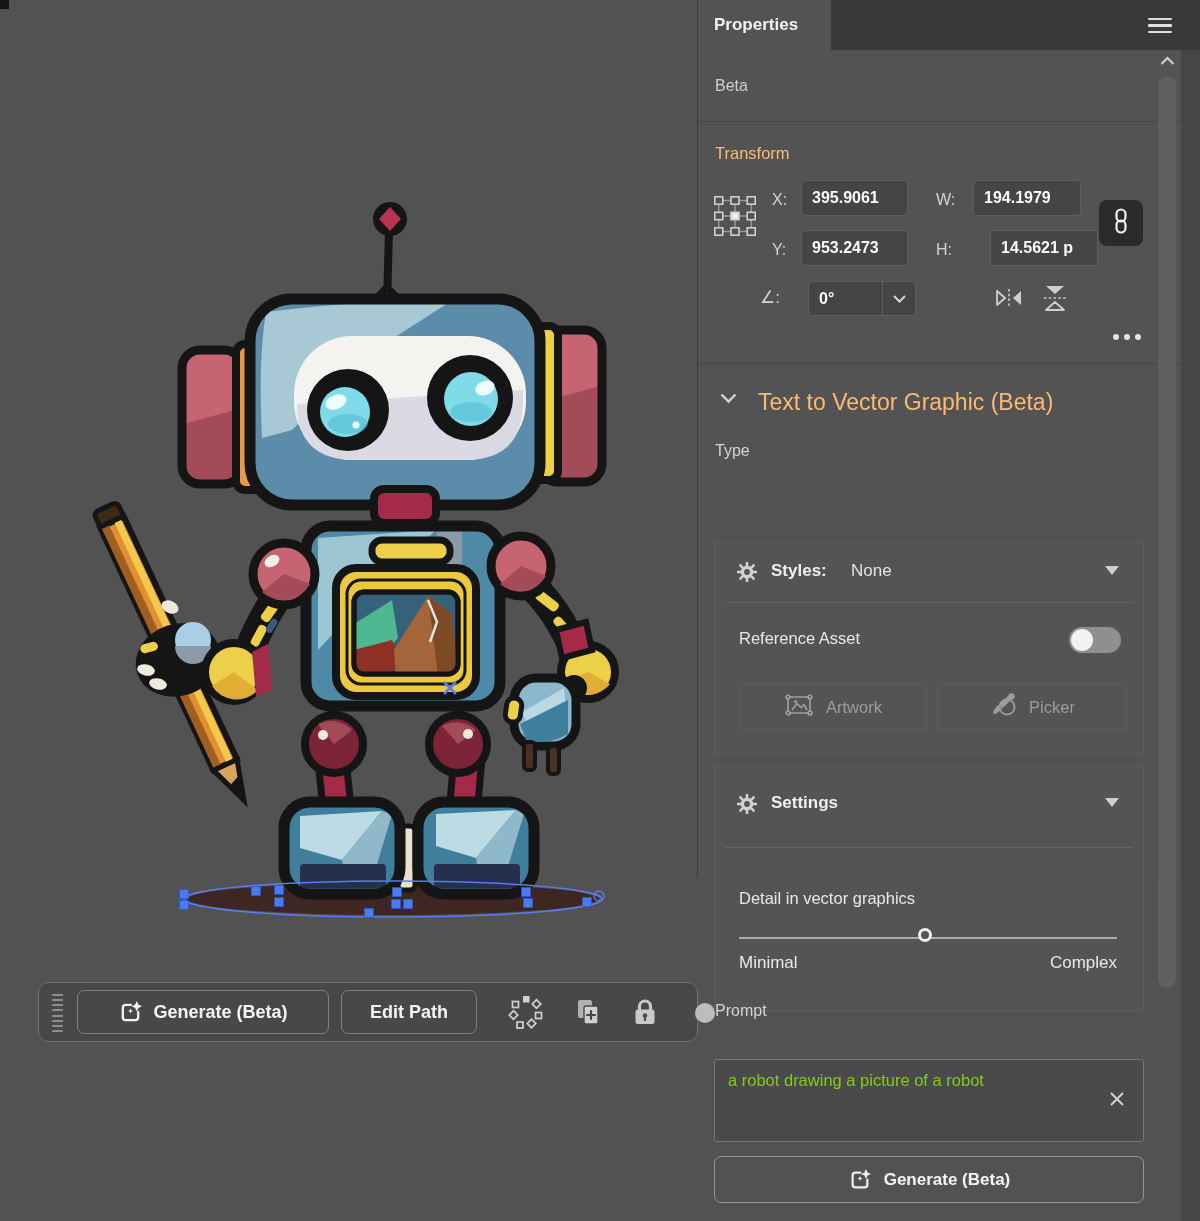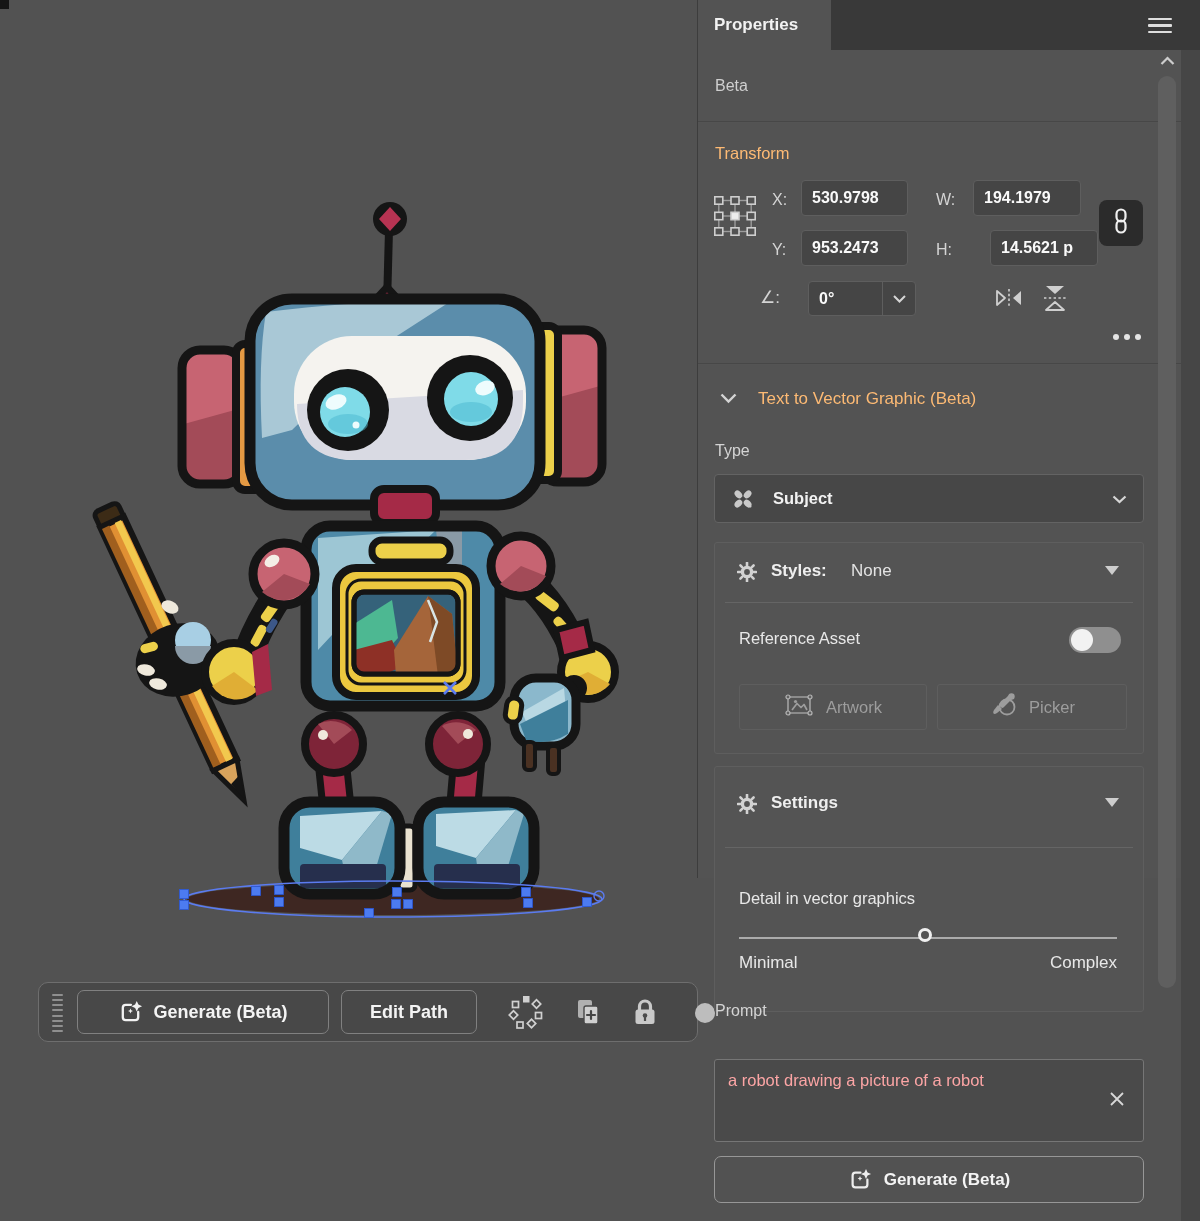--- a/index.html
+++ b/index.html
@@ -104,21 +104,21 @@
 
   .slider-track { position:absolute; left:24px; right:26px; top:170px; height:2px; background:#ababab; }
   .slider-knob {
     position:absolute; top:-9px; width:14px; height:14px; border-radius:50%;
     background:#545454; border:3.5px solid #f0f0f0; transform:translateX(-10px);
   }
 
   .prompt-ta {
     position:absolute; left:16px; top:1059px; width:430px; height:83px;
     background:#4a4a4a; border:1.5px solid #767676; border-radius:3px;
-    color:#fca5a5; font-size:16.5px; font-family:"Liberation Sans", sans-serif;
+    color:#84cc16; font-size:16.5px; font-family:"Liberation Sans", sans-serif;
     padding:10px 34px 10px 13px; resize:none; outline:none; line-height:1.3;
   }
   .clear-x { left:408px; top:1088px; width:22px; height:22px; display:flex; align-items:center; justify-content:center; }
 
   .gen-btn {
     left:16px; top:1156px; width:430px; height:47px;
     border:1.5px solid #979797; border-radius:7px;
     display:flex; align-items:center; justify-content:center; gap:12px;
     color:#f4f4f4; font-size:17px; font-weight:bold; background:transparent;
   }
@@ -374,21 +374,21 @@
           <rect x="17" y="16.3" width="8" height="7.4" fill="#ededed"></rect>
           <rect x="33.2" y="16.3" width="8" height="7.4"></rect>
         <rect x="0.8" y="31.8" width="8" height="7.4"></rect>
           <rect x="17" y="31.8" width="8" height="7.4"></rect>
           <rect x="33.2" y="31.8" width="8" height="7.4"></rect>
       </g>
     </svg>
   </div>
   <div class="abs lbl" style="left:74px; top:190px;">X:</div>
   <div class="field" style="left:103px; top:180px; width:107px;">
-      <span>530.9798</span>
+      <span>395.9061</span>
     </div>
   <div class="abs lbl" style="left:238px; top:190px;">W:</div>
   <div class="field" style="left:275px; top:180px; width:108px;">
       <span>194.1979</span>
     </div>
   <div class="abs lbl" style="left:74px; top:240px;">Y:</div>
   <div class="field" style="left:103px; top:230px; width:107px;">
       <span>953.2473</span>
     </div>
   <div class="abs lbl" style="left:238px; top:240px;">H:</div>
@@ -434,43 +434,23 @@
       <i></i>
       <i></i>
     </div>
   <div class="abs divider" style="left:0; top:363px; width:483px;"></div>
 
   <div class="abs" style="left:22px; top:390px;">
     <svg width="17" height="11" viewBox="0 0 17 11">
         <polyline points="1.5,1.5 8.5,8.5 15.5,1.5" fill="none" stroke="#d4d4d4" stroke-width="2.4"></polyline>
       </svg>
   </div>
-  <div class="abs sec-title" style="left:60px; top:389px; font-size:17px;text-align:right;">Text to Vector Graphic (Beta)</div>
+  <div class="abs sec-title" style="left:60px; top:389px; font-size:23px;text-align:right;">Text to Vector Graphic (Beta)</div>
   <div class="abs lbl" style="left:17px; top:441px;">Type</div>
 
-  <div class="abs dropdown">
-    <span style="margin-left:16px; display:flex;">
-      <svg width="24" height="24" viewBox="0 0 24 24">
-        <g fill="#c9c9c9" transform="rotate(45 12 12)">
-          <ellipse cx="12" cy="5.5" rx="3.2" ry="4.4"></ellipse>
-            <ellipse cx="12" cy="18.5" rx="3.2" ry="4.4"></ellipse>
-          <ellipse cx="5.5" cy="12" rx="4.4" ry="3.2"></ellipse>
-            <ellipse cx="18.5" cy="12" rx="4.4" ry="3.2"></ellipse>
-        </g>
-        <circle cx="12" cy="12" r="2" fill="#474747"></circle>
-        <path d="M15 15 L19.5 19.5" stroke="#c9c9c9" stroke-width="2" stroke-linecap="round"></path>
-      </svg>
-    </span>
-    <span class="dd-text">Subject</span>
-    <span style="margin-left:auto; margin-right:16px;">
-      <svg width="15" height="9" viewBox="0 0 15 9">
-          <polyline points="1.5,1.5 7.5,7 13.5,1.5" fill="none" stroke="#d6d6d6" stroke-width="2.2"></polyline>
-        </svg>
-    </span>
-  </div>
 
   <div class="group-box" style="top:542px; height:212px;">
     <div class="abs" style="left:22px; top:19px;">
       <svg width="20" height="20" viewBox="0 0 20 20">
         <circle cx="10" cy="10" r="4.6" fill="none" stroke="#d2d2d2" stroke-width="3.4"></circle>
         <g stroke="#d2d2d2" stroke-width="2.6" stroke-linecap="round">
           <line x1="10" y1="0.8" x2="10" y2="3.2"></line>
             <line x1="10" y1="16.8" x2="10" y2="19.2"></line>
           <line x1="0.8" y1="10" x2="3.2" y2="10"></line>
             <line x1="16.8" y1="10" x2="19.2" y2="10"></line>

